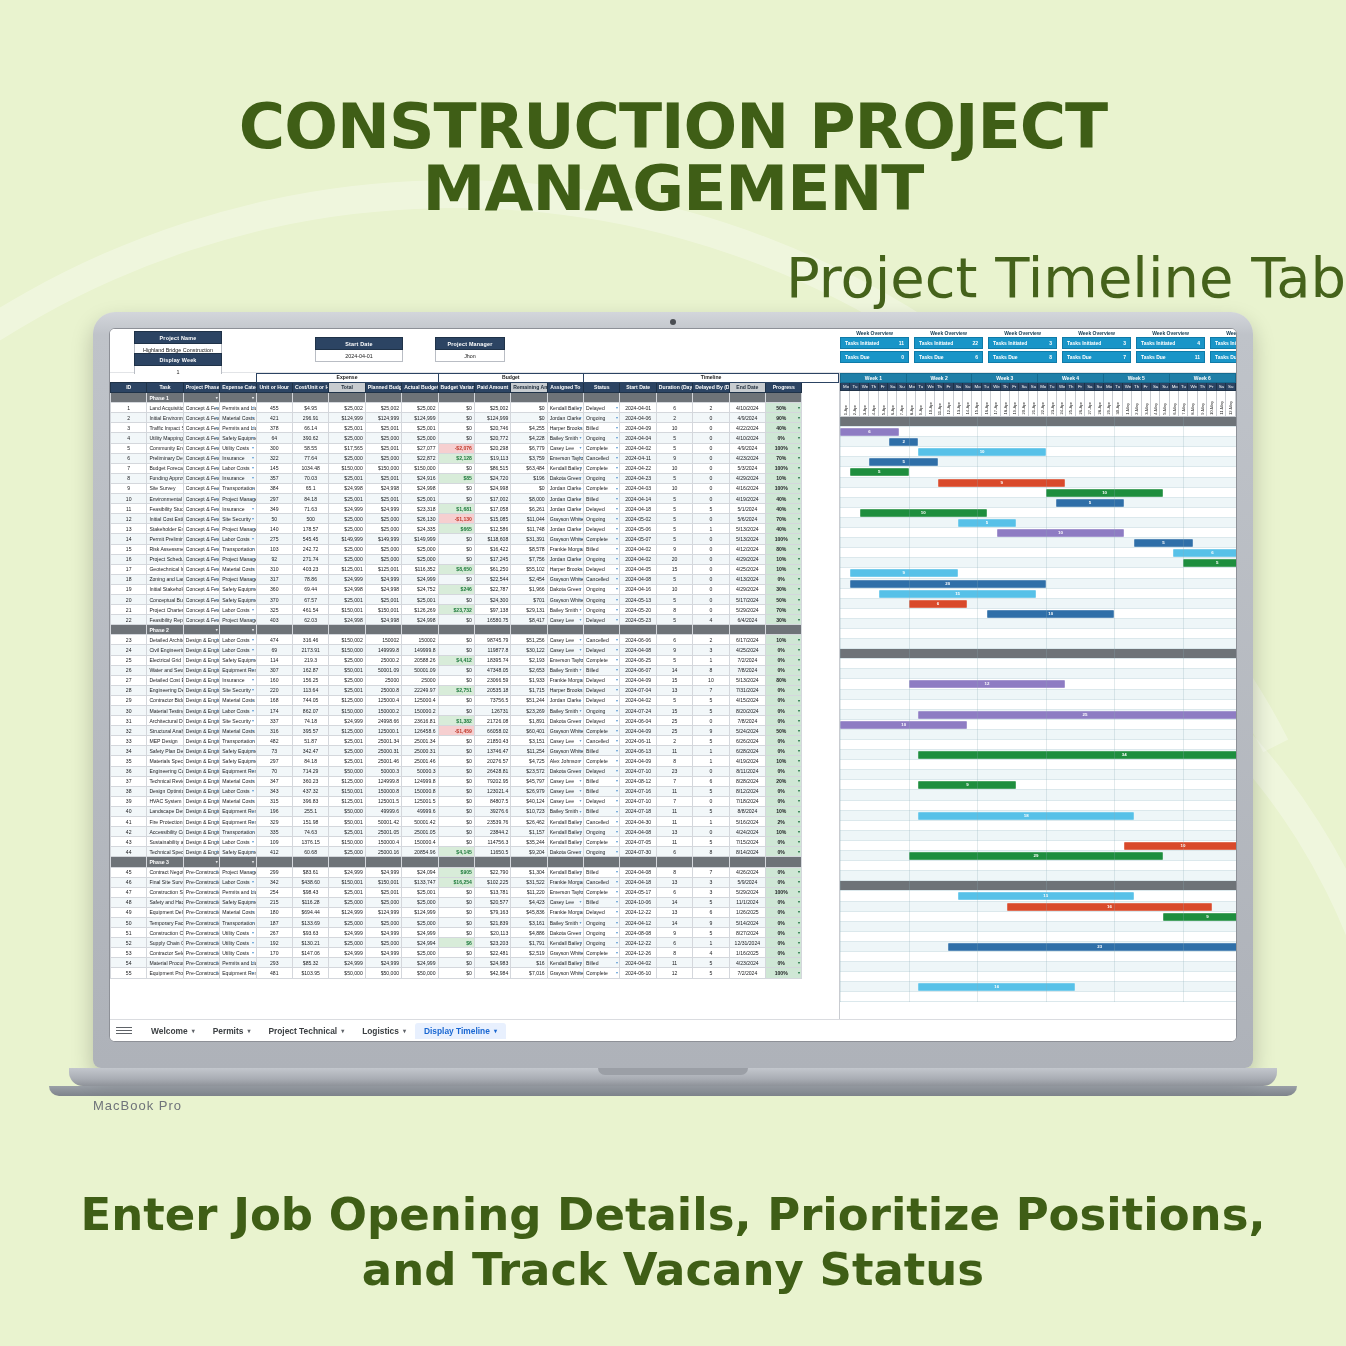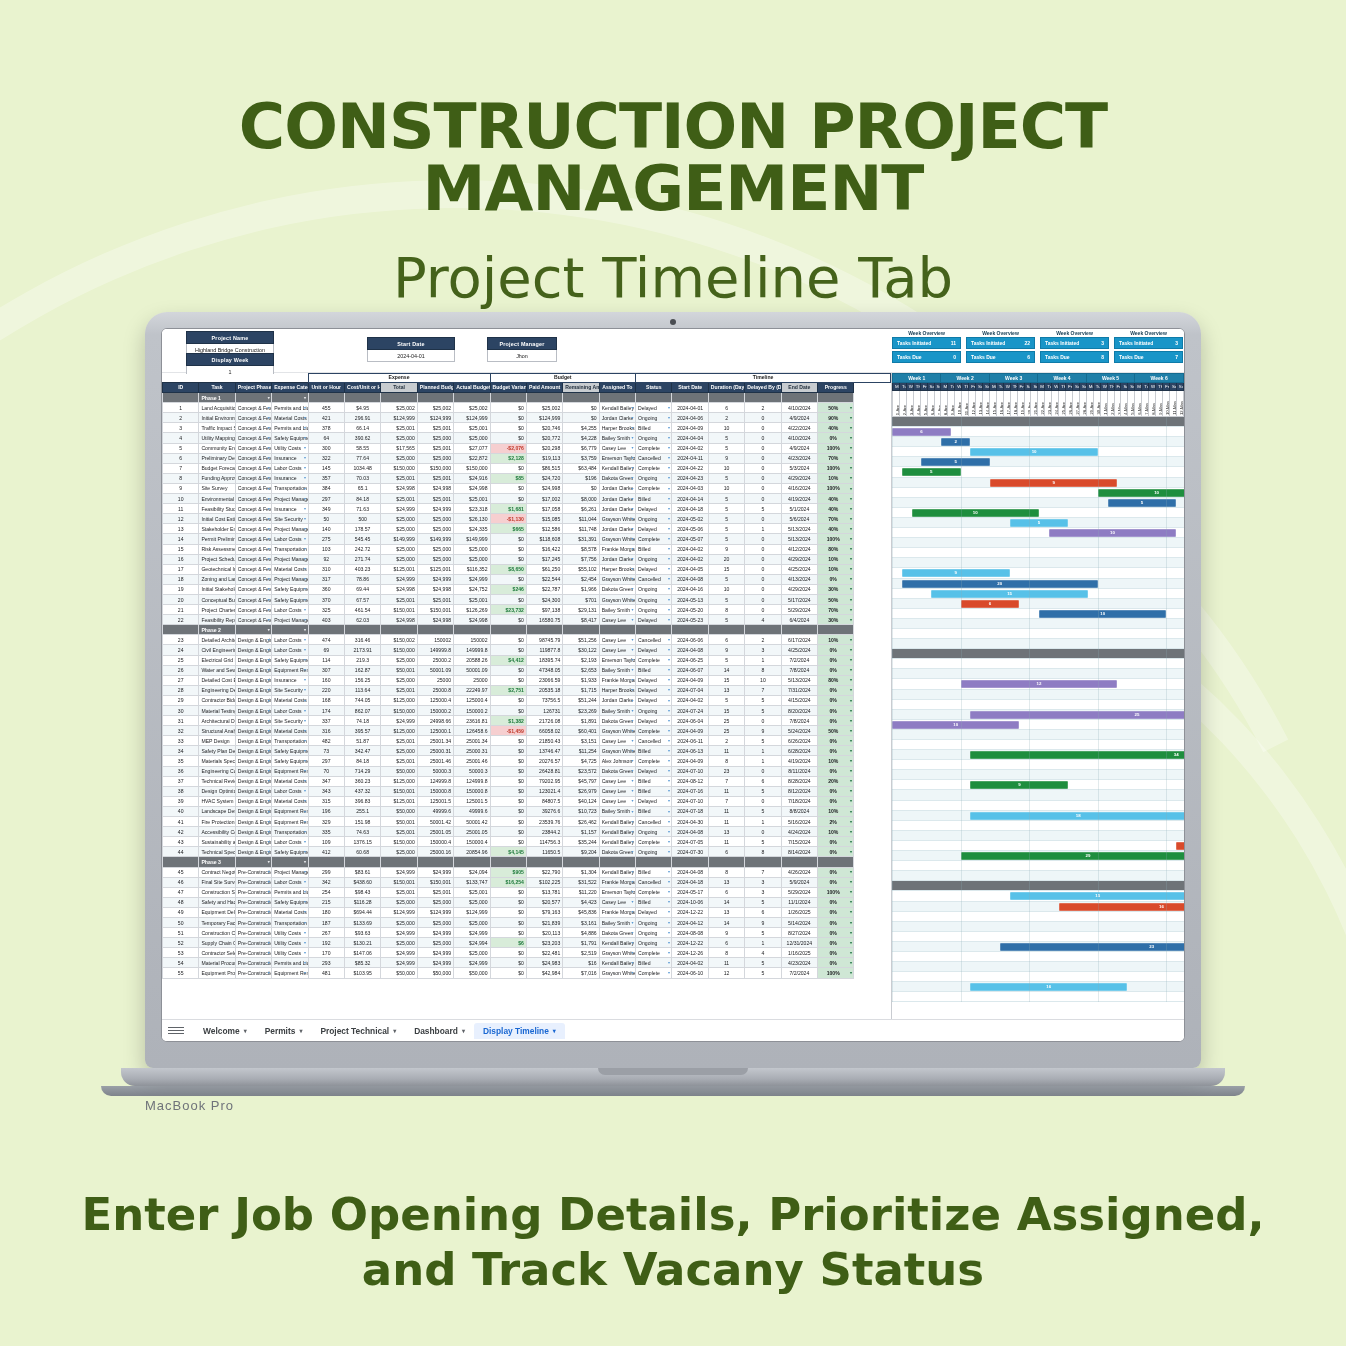--- a/index.html
+++ b/index.html
@@ -22,30 +22,30 @@
   
   .header { position:relative; z-index:2; text-align:center; padding-top:96px; }
   .title {
     font-family:"DejaVu Sans", sans-serif;
     font-weight:bold; font-size:62px; letter-spacing:-1px;
     color:#3f5e16; line-height:1;
     transform:scaleX(1.02);
   }
   .subtitle {
     margin-top:30px; font-size:56px; color:#45621b; font-weight:400;
-    font-family:"DejaVu Sans", sans-serif; line-height:1;
+    font-family:"DejaVu Sans", sans-serif; line-height:1;text-align:right;
   }
   .footer { position:absolute; left:0; right:0; bottom:48px; text-align:center; z-index:2; }
   .footer .l1, .footer .l2 {
     font-family:"DejaVu Sans", sans-serif; font-weight:bold;
     font-size:45px; color:#3f5e16; line-height:1.22;
   }
 
   
-  .laptop { position:absolute; left:50%; transform:translateX(-50%); top:312px; width:1056px; z-index:3; }
+  .laptop { position:absolute; left:50%; transform:translateX(-50%); top:312px; width:1160px; z-index:3; }
   .lid {
     background:linear-gradient(180deg,#d3d6db 0%,#bfc3c9 3%,#aeb2b9 100%);
     border-radius:22px 22px 8px 8px; padding:16px 16px 26px 16px;
     box-shadow:0 10px 22px rgba(0,0,0,.22);
     position:relative;
   }
   .camera { position:absolute; left:50%; top:7px; width:6px; height:6px; margin-left:-3px; border-radius:50%; background:#4a4d52; }
   .screen {
     background:#ffffff; border-radius:6px; overflow:hidden; height:714px; position:relative;
     border:1px solid #8d9097;
@@ -1767,34 +1767,34 @@
               </div>
               <div class="tab">
                 <span>Permits</span>
                 <span class="car">▾</span>
               </div>
               <div class="tab">
                 <span>Project Technical</span>
                 <span class="car">▾</span>
               </div>
               <div class="tab">
-                <span>Dashboard</span>
+                <span>Logistics</span>
                 <span class="car">▾</span>
               </div>
               <div class="tab active">
                 <span>Display Timeline</span>
                 <span class="car">▾</span>
               </div>
             </div>
         </div>
 
       </div>
     </div>
   </div>
   <div class="base"></div>
   <div class="foot"></div>
   <div class="brand">MacBook Pro</div>
 </div>
 
 <div class="footer">
-  <div class="l1">Enter Job Opening Details, Prioritize Assigned,</div>
+  <div class="l1">Enter Job Opening Details, Prioritize Positions,</div>
   <div class="l2">and Track Vacany Status</div>
 </div>
 
 </body></html>

